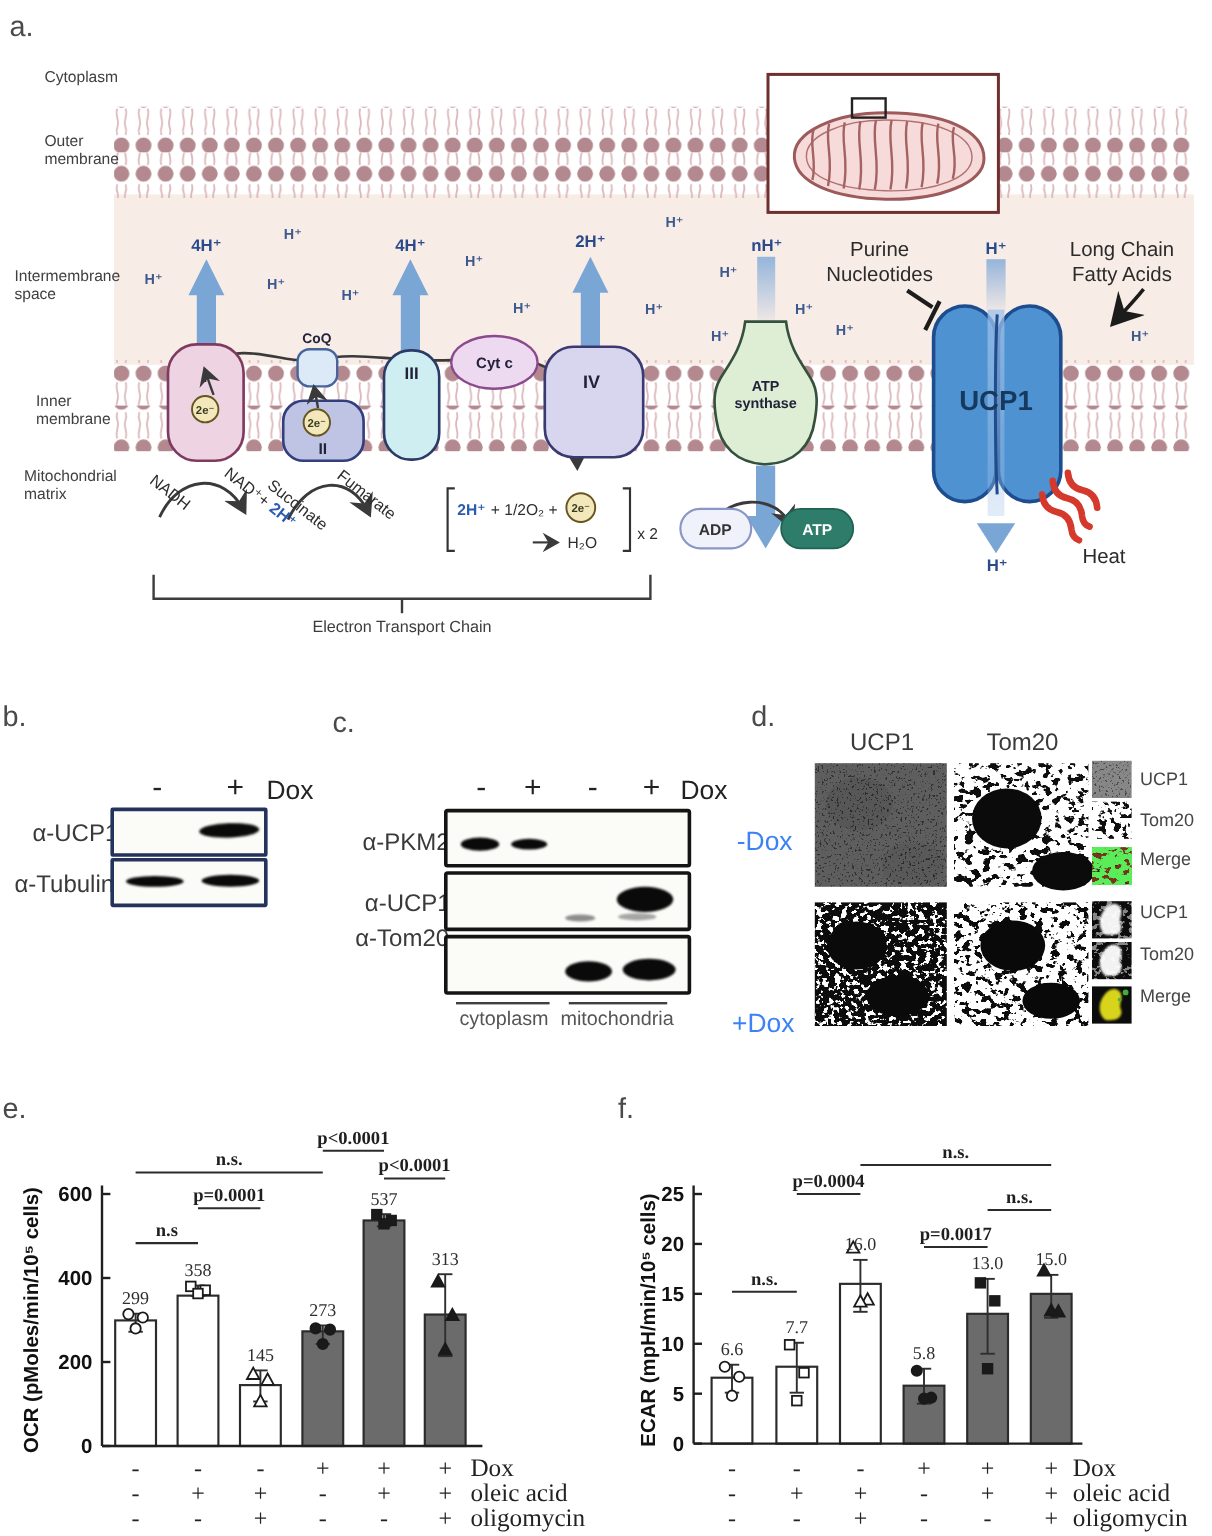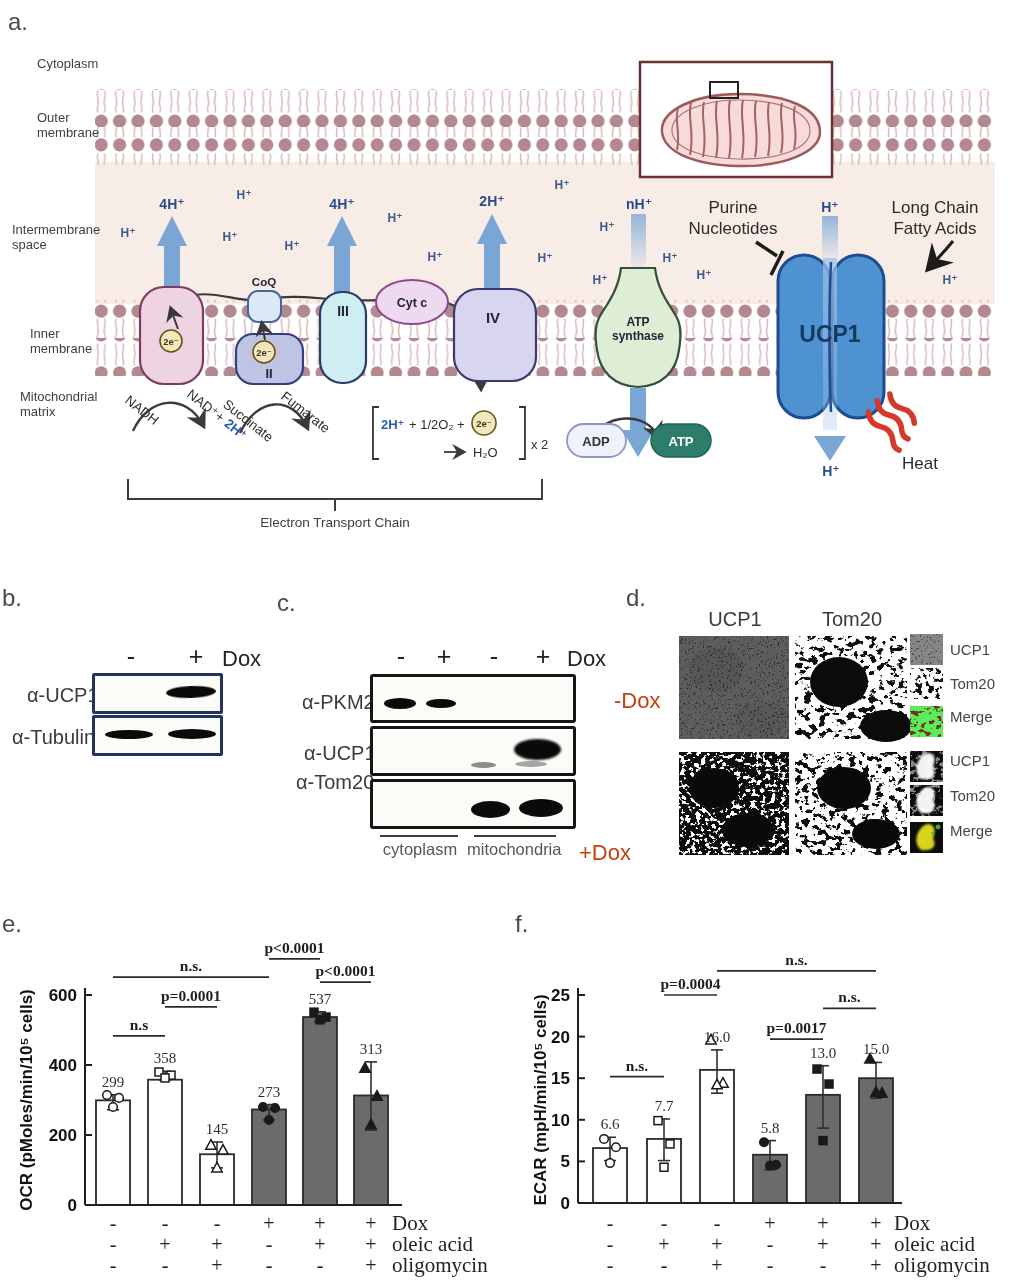--- a/index.html
+++ b/index.html
@@ -22,21 +22,21 @@
   
   .lane-sym{font-size:25px;color:#222;width:26px;text-align:center;}
   .lane-title{font-size:22px;color:#222;}
   .blot-label{font-size:20px;color:#3a3a3a;}
   .blot-box{background:#fbfbf8;border-radius:2px;}
   .band{background:#0a0a0a;border-radius:50%;filter:blur(.7px);}
   .grp-line{background:#3f3f3f;height:2px;}
   .grp-label{font-size:16.5px;color:#555;text-align:center;}
   
   .d-header{font-size:20px;color:#3a3a3a;text-align:center;}
-  .d-row{font-size:22px;color:#c2410c;}
+  .d-row{font-size:22px;color:#3b82f6;}
   .d-thumb{font-size:15px;color:#454545;}
   
   .sig-label{font:bold 15.5px "Liberation Serif","DejaVu Serif",serif;fill:#1f1f1f;}
   .val-label{font:15px "Liberation Serif","DejaVu Serif",serif;fill:#2e2e2e;}
   .tick-label{font:bold 17px "Liberation Sans","DejaVu Sans",sans-serif;fill:#111;}
   .cond-sym{font:20px "Liberation Serif","DejaVu Serif",serif;fill:#222;}
   .cond-label{font:21px "Liberation Serif","DejaVu Serif",serif;fill:#222;}
   .axis-title{font:bold 17px "Liberation Sans","DejaVu Sans",sans-serif;fill:#111;}
   .panel-tag-svg{font:24px "Liberation Sans","DejaVu Sans",sans-serif;fill:#4a4a4a;}
 </style>
@@ -299,21 +299,21 @@
 
   <div class="abs grp-line" style="left:380px;top:835px;width:78px"></div>
   <div class="abs grp-line" style="left:474px;top:835px;width:82px"></div>
   <span class="abs grp-label" style="left:380px;top:840px;width:80px">cytoplasm</span>
   <span class="abs grp-label" style="left:467px;top:840px;width:94px">mitochondria</span>
 
   <span class="abs panel-tag" style="left:626px;top:584px">d.</span>
   <span class="abs d-header" style="left:704px;top:608px;width:62px">UCP1</span>
   <span class="abs d-header" style="left:818px;top:608px;width:68px">Tom20</span>
   <span class="abs d-row" style="left:614px;top:688px">-Dox</span>
-  <span class="abs d-row" style="left:579px;top:840px">+Dox</span>
+  <span class="abs d-row" style="left:610px;top:840px">+Dox</span>
 
   <svg class="abs" style="left:676px;top:630px" width="280" height="230" viewBox="0 0 280 230">
     <defs>
       <filter id="spDense" x="0" y="0" width="100%" height="100%">
         <feTurbulence type="fractalNoise" baseFrequency="0.14 0.18" numOctaves="3" seed="7"></feTurbulence>
         <feColorMatrix type="matrix" values="0 0 0 0 1  0 0 0 0 1  0 0 0 0 1  12 12 12 0 -16"></feColorMatrix>
       </filter>
       <filter id="spDense2" x="0" y="0" width="100%" height="100%">
         <feTurbulence type="fractalNoise" baseFrequency="0.15 0.19" numOctaves="3" seed="23"></feTurbulence>
         <feColorMatrix type="matrix" values="0 0 0 0 1  0 0 0 0 1  0 0 0 0 1  12 12 12 0 -16"></feColorMatrix>

